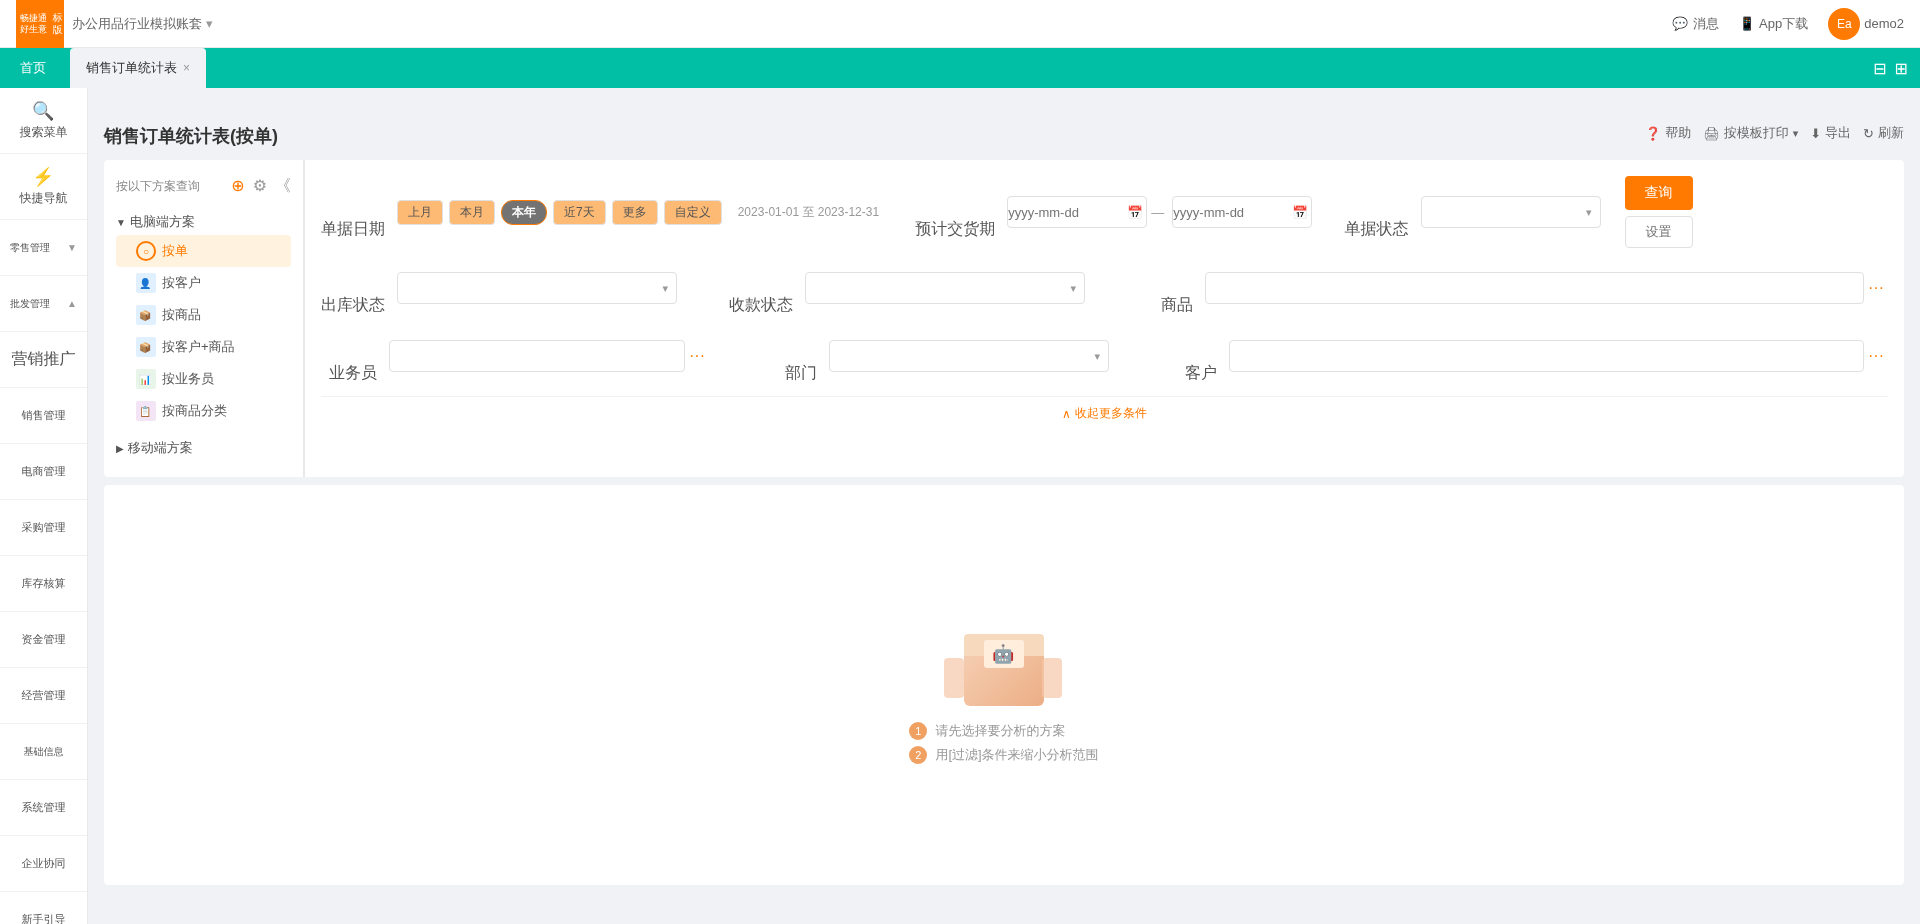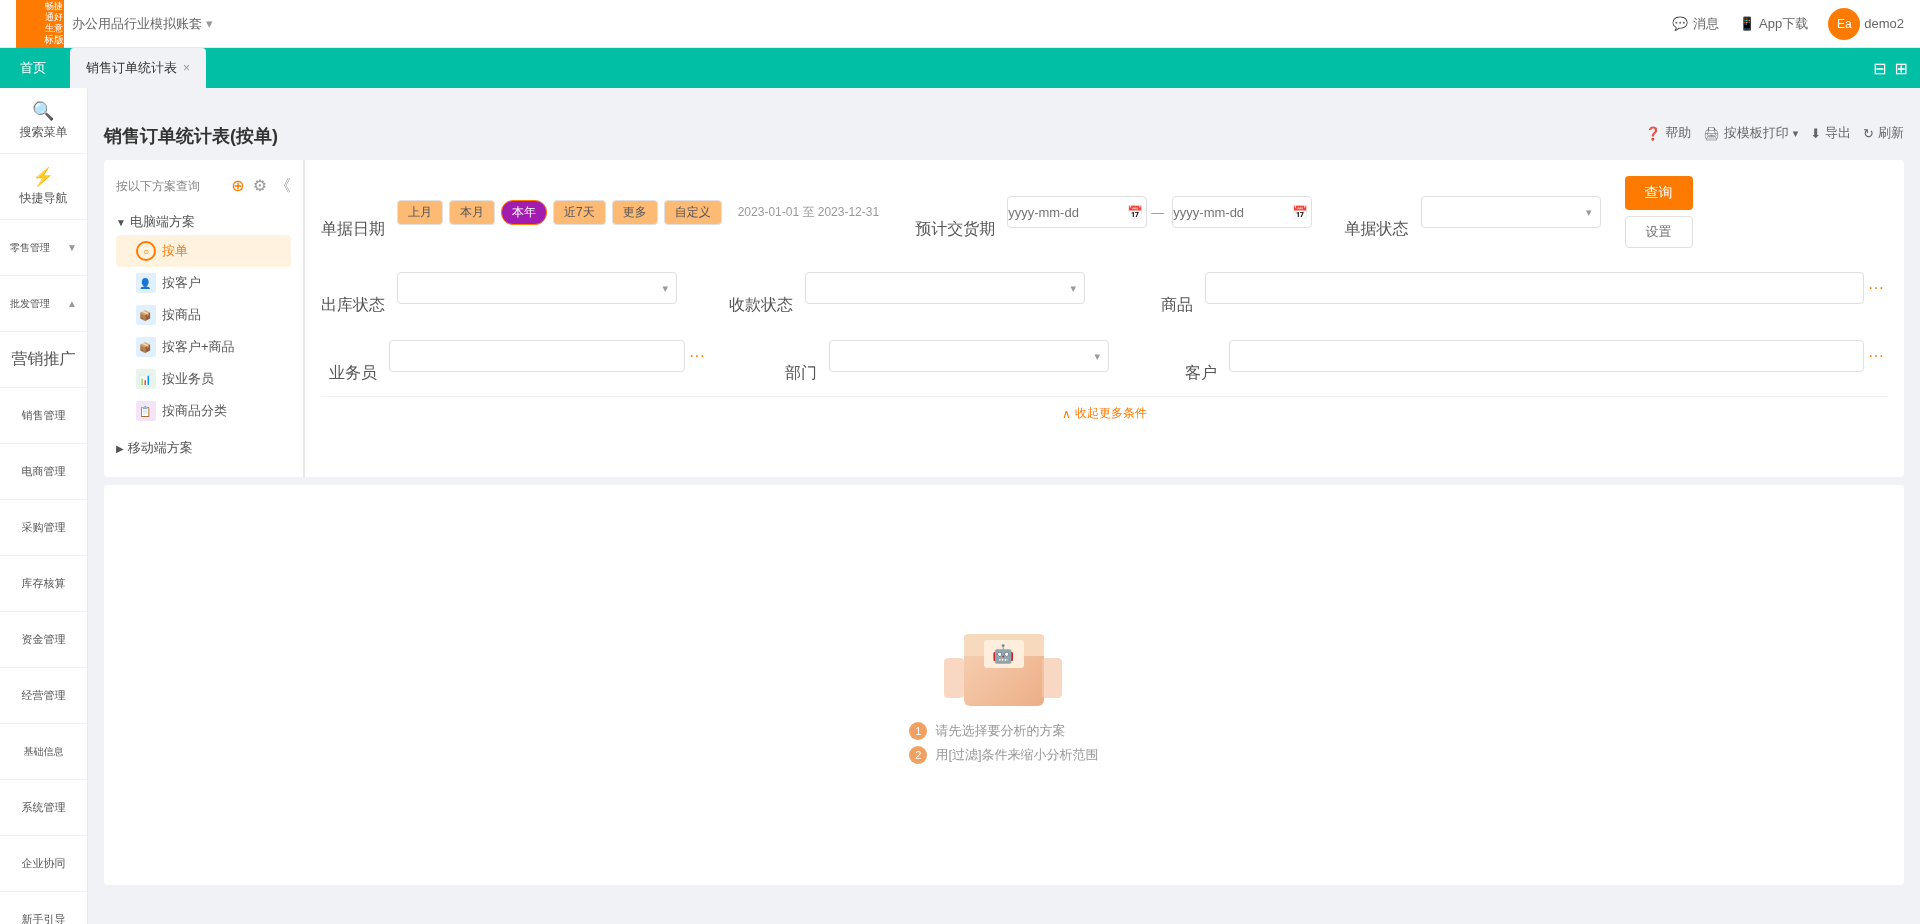--- a/index.html
+++ b/index.html
@@ -10,21 +10,21 @@
       height: 48px;
       background: #fff;
       display: flex;
       align-items: center;
       padding: 0 16px;
       border-bottom: 1px solid #e8e8e8;
       justify-content: space-between;
       position: fixed; top: 0; left: 0; right: 0; z-index: 100;
     }
     .top-bar-left { display: flex; align-items: center; gap: 8px; }
-    .logo-box { width: 48px; height: 48px; background: #ff7a00; display: flex; align-items: center; justify-content: center; flex-direction: column; padding-left: 28px; }
+    .logo-box { width: 48px; height: 48px; background: #ff7a00; display: flex; align-items: center; justify-content: center; flex-direction: row; }
     .logo-text { color: #fff; font-size: 10px; line-height: 1.2; text-align: center; }
     .app-title { font-size: 13px; color: #666; display: flex; align-items: center; gap: 4px; }
     .top-bar-right { display: flex; align-items: center; gap: 20px; color: #666; font-size: 13px; }
     .top-bar-right .icon-item { display: flex; align-items: center; gap: 4px; cursor: pointer; }
     .user-avatar { width: 32px; height: 32px; border-radius: 50%; background: #ff7a00; display: flex; align-items: center; justify-content: center; color: #fff; font-size: 12px; }
 
     
     .tab-bar {
       height: 40px;
       background: #00bfa5;
@@ -141,21 +141,21 @@
 
     
     .panel-right { flex: 1; padding: 16px; }
     .filter-row { display: flex; align-items: center; gap: 12px; margin-bottom: 12px; flex-wrap: wrap; }
     .filter-label { color: #555; font-size: 16px; white-space: nowrap; min-width: 56px; text-align: right; margin-top: 35px; }
     .filter-date-group { display: flex; align-items: center; gap: 6px; }
     .date-btn {
       padding: 3px 10px; border-radius: 4px; border: 1px solid #e0e0e0;
       background: #fdba74; font-size: 12px; cursor: pointer; color: #555;
     }
-    .date-btn.active { background: #a21caf; color: #fff; border-color: #ff7a00; border-radius: 12px; }
+    .date-btn.active { background: #737373; color: #fff; border-color: #ff7a00; border-radius: 12px; font-weight: bold; }
     .date-range-text { font-size: 12px; color: #999; margin-left: 4px; }
 
     .filter-input {
       flex: 1; height: 32px; border: 1px solid #e0e0e0; border-radius: 4px;
       padding: 0 8px; font-size: 13px; color: #333; outline: none; background: #fff;
       min-width: 120px;
     }
     .filter-input::placeholder { color: #bbb; }
     .filter-select-wrap {
       flex: 1; height: 32px; border: 1px solid #e0e0e0; border-radius: 4px;

